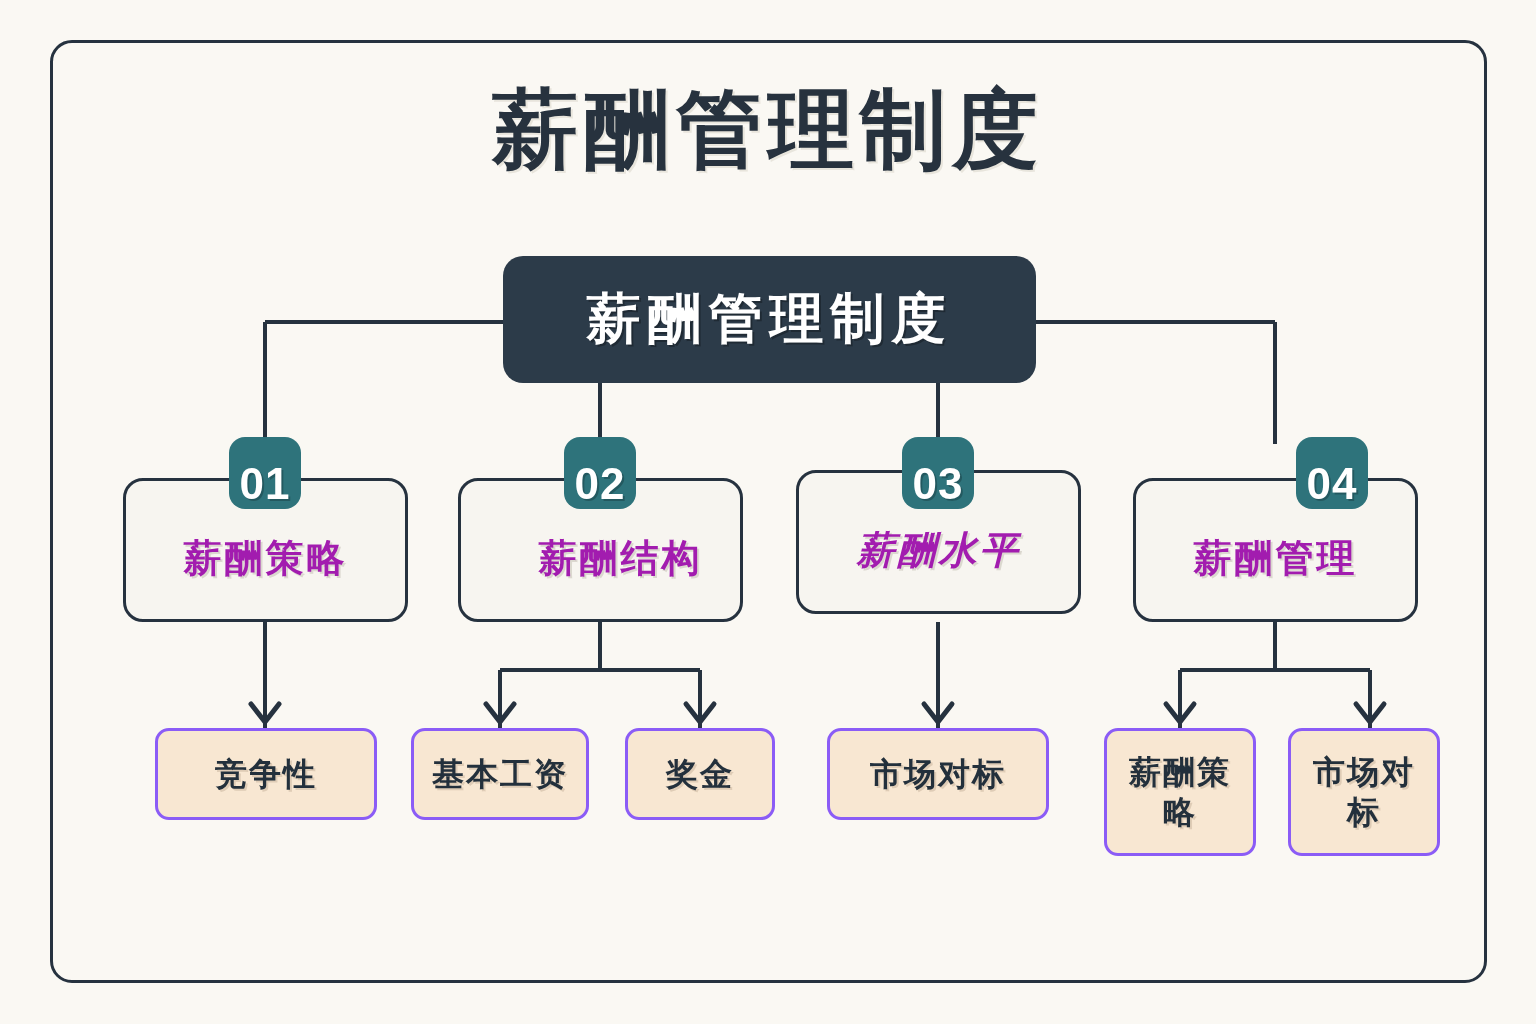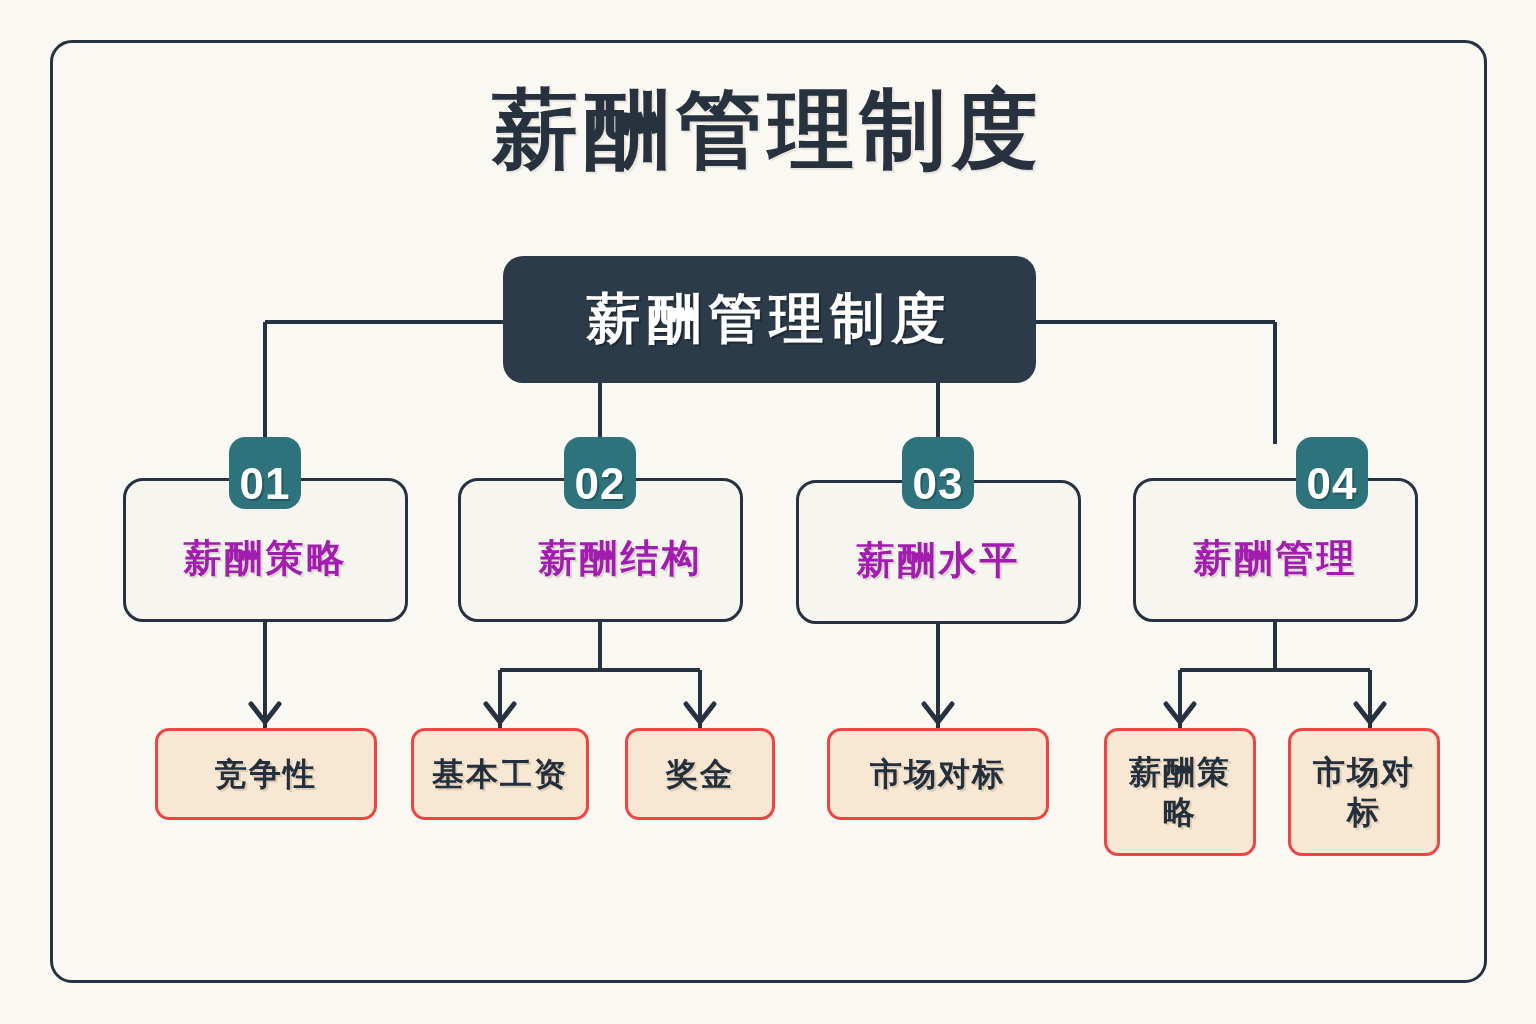--- a/index.html
+++ b/index.html
@@ -107,21 +107,21 @@
     font-weight: 700;
     letter-spacing: 1px;
     text-shadow: 2px 2px 0 rgba(0,0,0,0.22);
     z-index: 5;
   }
   
   .leaf-card {
     position: absolute;
     box-sizing: border-box;
     background: #f8e7d2;
-    border: 3px solid #ef4444;
+    border: 3px solid #8b5cf6;
     border-radius: 14px;
     display: flex;
     align-items: center;
     justify-content: center;
     text-align: center;
     padding: 0 10px;
   }
   .leaf-label {
     font-size: 32px;
     font-weight: 700;
@@ -208,21 +208,21 @@
   <div class="leaf-card" style="left:625px; top:728px; width:150px; height:92px;">
     <span class="leaf-label">奖金</span>
   </div>
   <div class="leaf-card" style="left:411px; top:728px; width:178px; height:92px;">
     <span class="leaf-label">基本工资</span>
   </div>
 
   <div class="badge" style="left:902px; top:437px;">
     <span>03</span>
   </div>
-  <div class="cat-card" style="left:796px; top:480px; width:285px; height:144px;">
+  <div class="cat-card" style="left:796px; top:470px; width:285px; height:144px;font-style:italic;">
     <span class="cat-label">薪酬水平</span>
   </div>
   <div class="leaf-card" style="left:827px; top:728px; width:222px; height:92px;">
     <span class="leaf-label">市场对标</span>
   </div>
 
   <div class="badge" style="left:1296px; top:437px;">
     <span>04</span>
   </div>
   <div class="cat-card" style="left:1133px; top:478px; width:285px; height:144px;">

